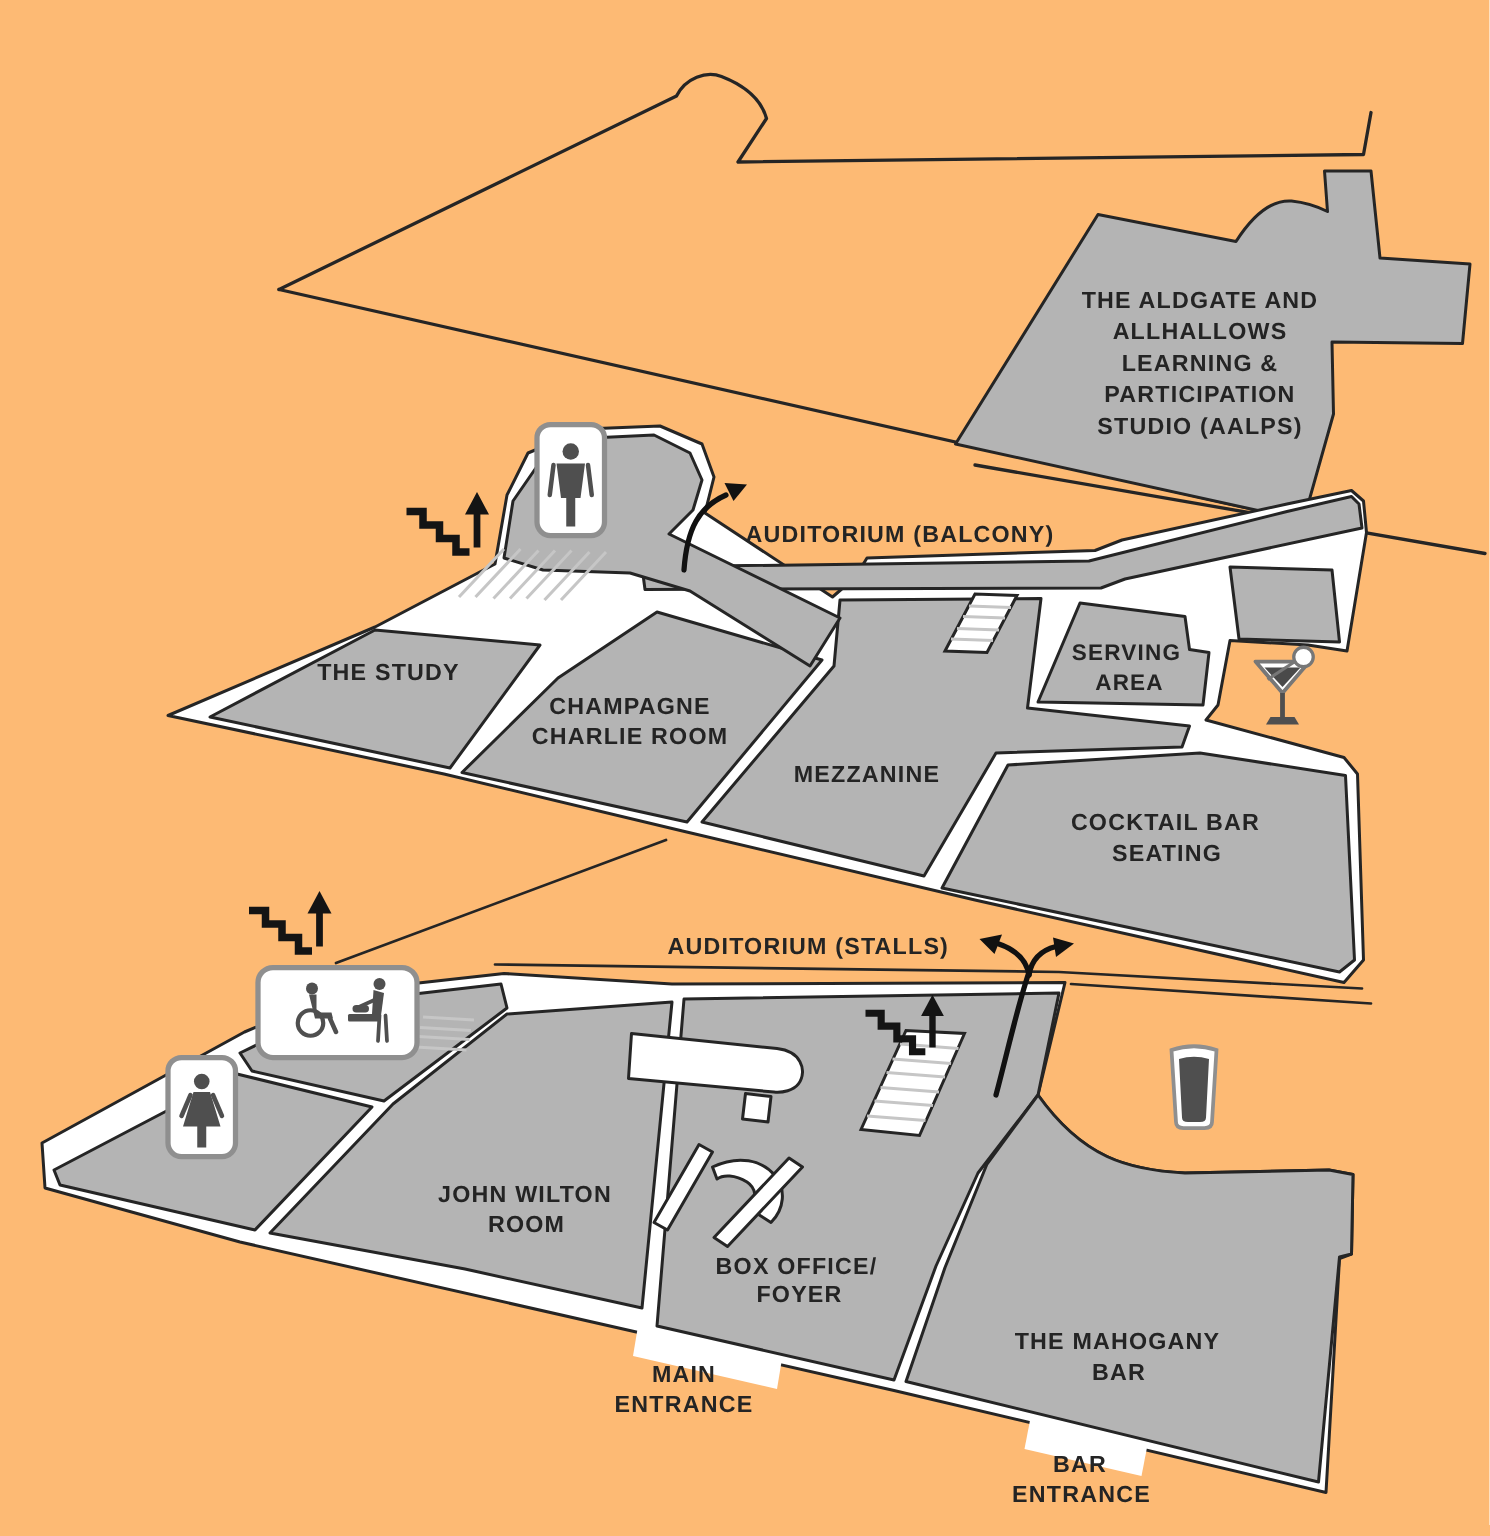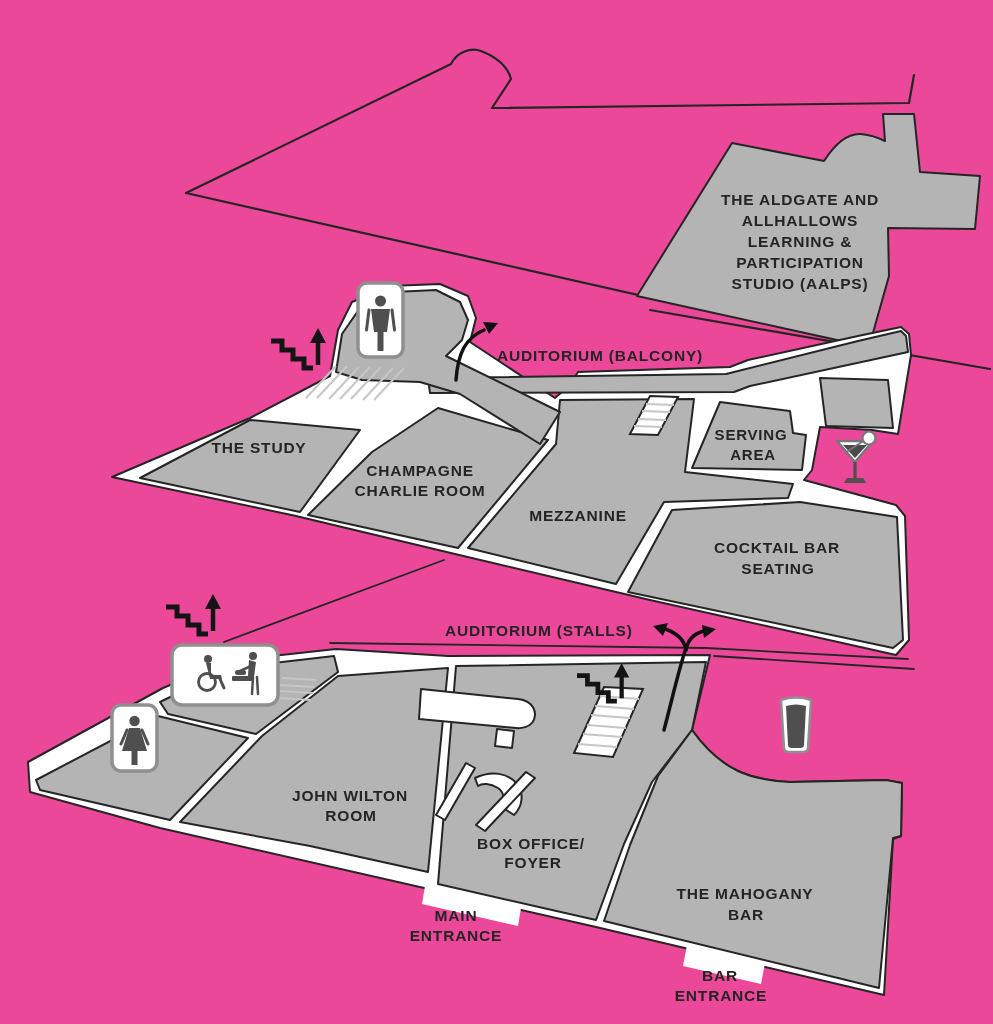--- a/index.html
+++ b/index.html
@@ -1,16 +1,16 @@
 <!DOCTYPE html>
 <html><head>
 <meta charset="utf-8">
 <style>
   html,body{margin:0;padding:0;background:#ffffff;}
-  .stage{width:993px;height:1024px;position:relative;background:#ec4899;}
+  .stage{width:993px;height:1024px;position:relative;background:#fdba74;}
   svg{display:block;}
   .lbl{
     font-family:"Liberation Sans","DejaVu Sans",sans-serif;
     font-weight:bold;
     font-size:15.5px;
     fill:#242424;
     letter-spacing:0.8px;
   }
   .lbl-sm{font-size:15px;}
   .room{fill:#b4b4b4;stroke:#252525;stroke-width:2;stroke-linejoin:round;}

